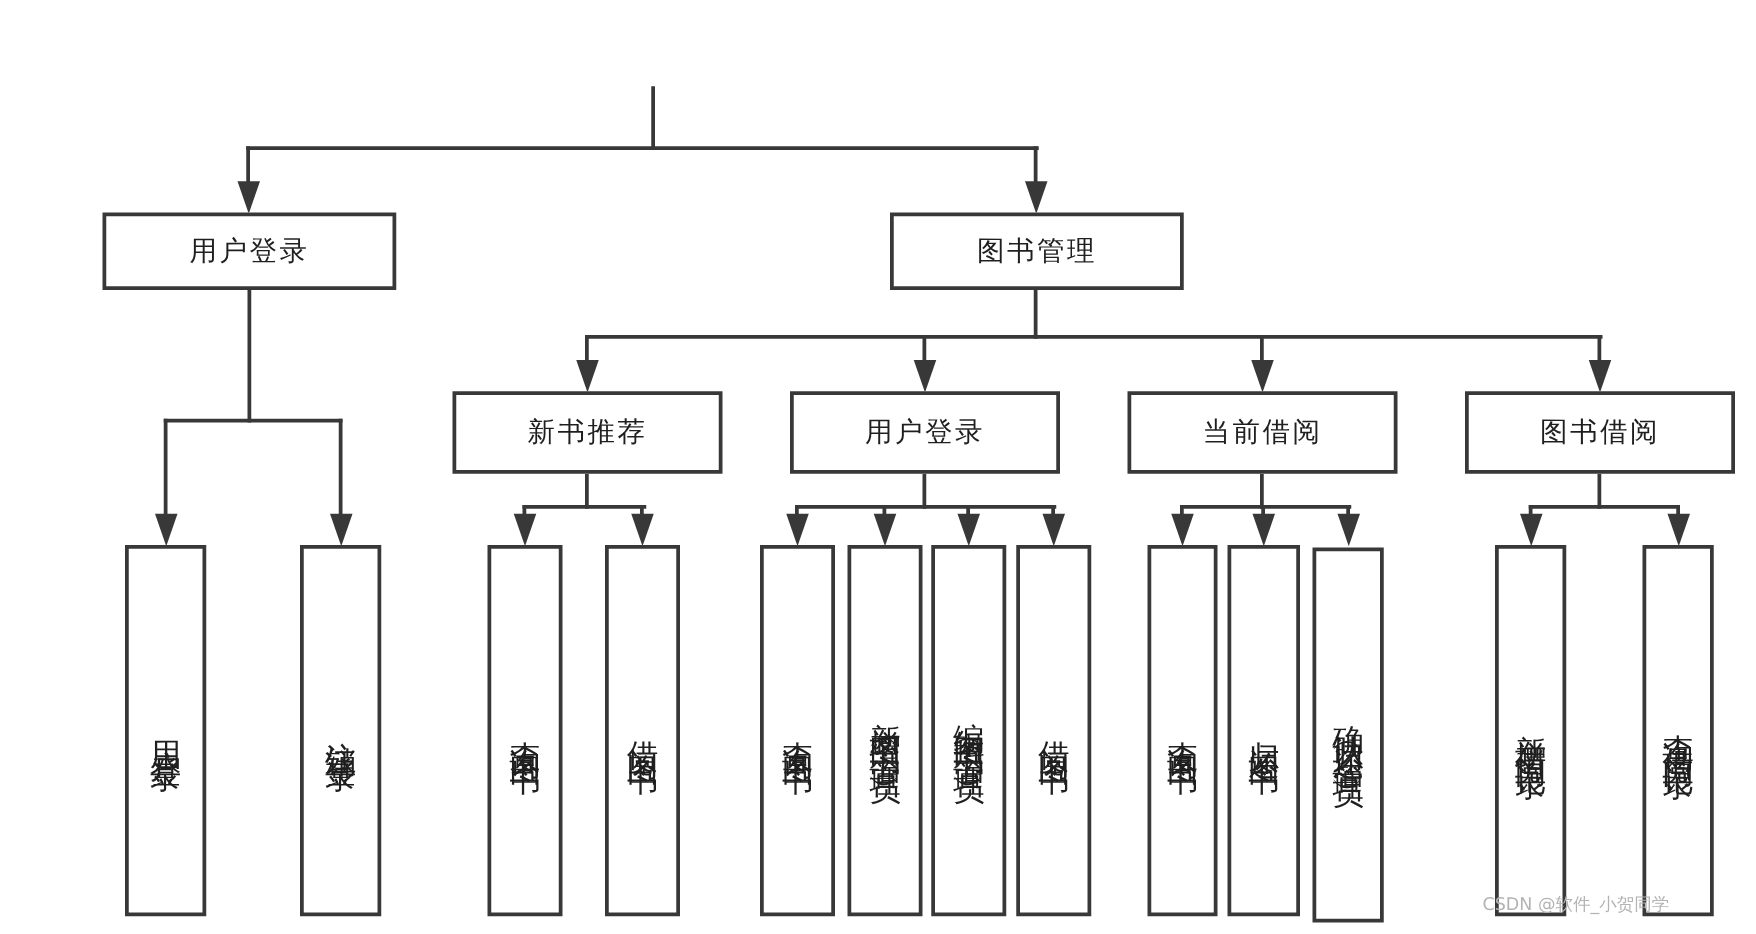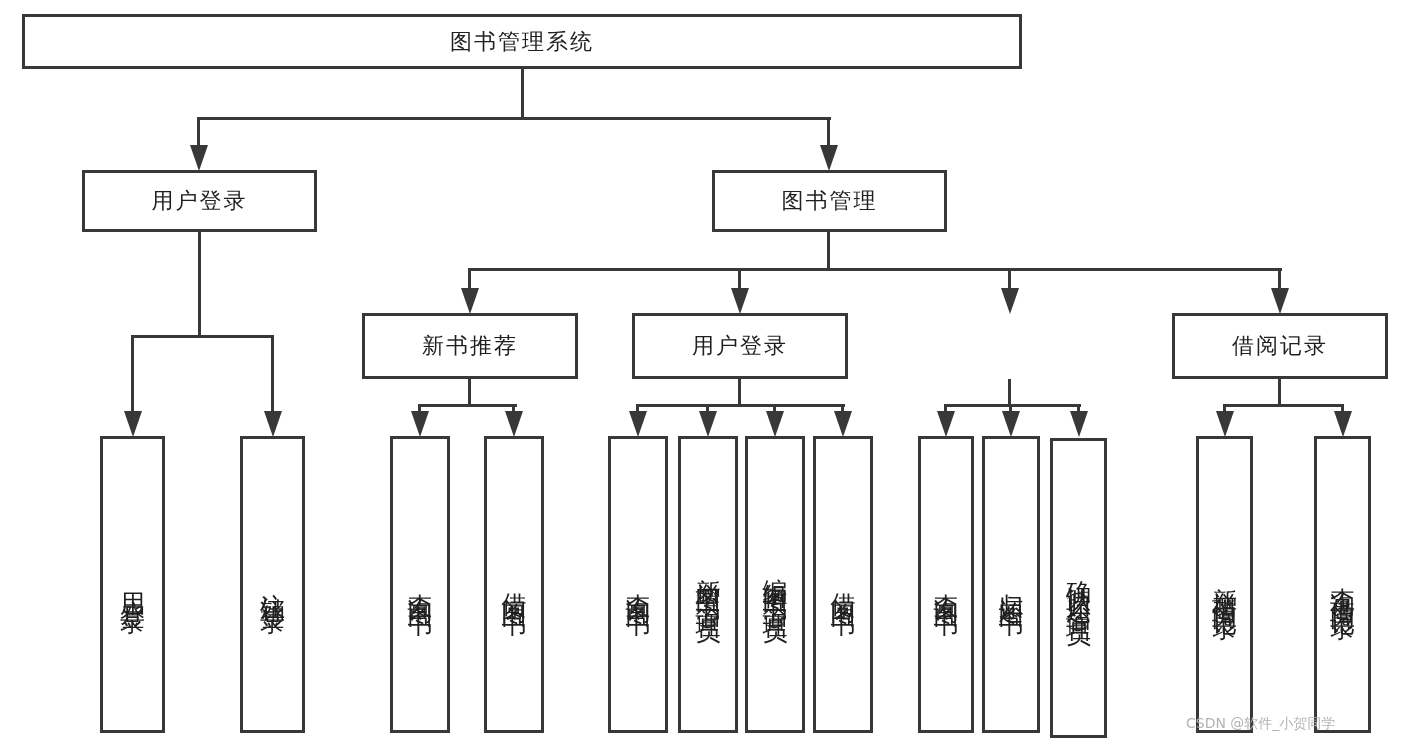--- a/index.html
+++ b/index.html
@@ -113,39 +113,39 @@
   <div class="ar" style="left:629px;top:411px"></div>
   <div class="ar" style="left:699px;top:411px"></div>
   <div class="ar" style="left:766px;top:411px"></div>
   <div class="ar" style="left:834px;top:411px"></div>
   <div class="ar" style="left:937px;top:411px"></div>
   <div class="ar" style="left:1002px;top:411px"></div>
   <div class="ar" style="left:1070px;top:411px"></div>
   <div class="ar" style="left:1216px;top:411px"></div>
   <div class="ar" style="left:1334px;top:411px"></div>
 
-  <div class="node" style="left:22px;top:14px;width:1000px;height:55px">
-    <span>图书管理系统</span>
-  </div>
 
   <div class="node" style="left:82px;top:170px;width:235px;height:62px">
     <span>用户登录</span>
   </div>
   <div class="node" style="left:712px;top:170px;width:235px;height:62px">
     <span>图书管理</span>
   </div>
 
   <div class="node" style="left:362px;top:313px;width:216px;height:66px">
     <span>新书推荐</span>
   </div>
   <div class="node" style="left:632px;top:313px;width:216px;height:66px">
     <span>用户登录</span>
   </div>
+  <div class="node" style="left:902px;top:313px;width:216px;height:66px">
+    <span>当前借阅</span>
+  </div>
   <div class="node" style="left:1172px;top:313px;width:216px;height:66px">
-    <span>借阅记录</span>
+    <span>图书借阅</span>
   </div>
 
   <div class="vnode" style="left:100px;top:436px;width:65px;height:297px">
     <span class="vtxt">用户登录</span>
   </div>
   <div class="vnode" style="left:240px;top:436px;width:65px;height:297px">
     <span class="vtxt">注销登录</span>
   </div>
 
   <div class="vnode" style="left:390px;top:436px;width:60px;height:297px">

